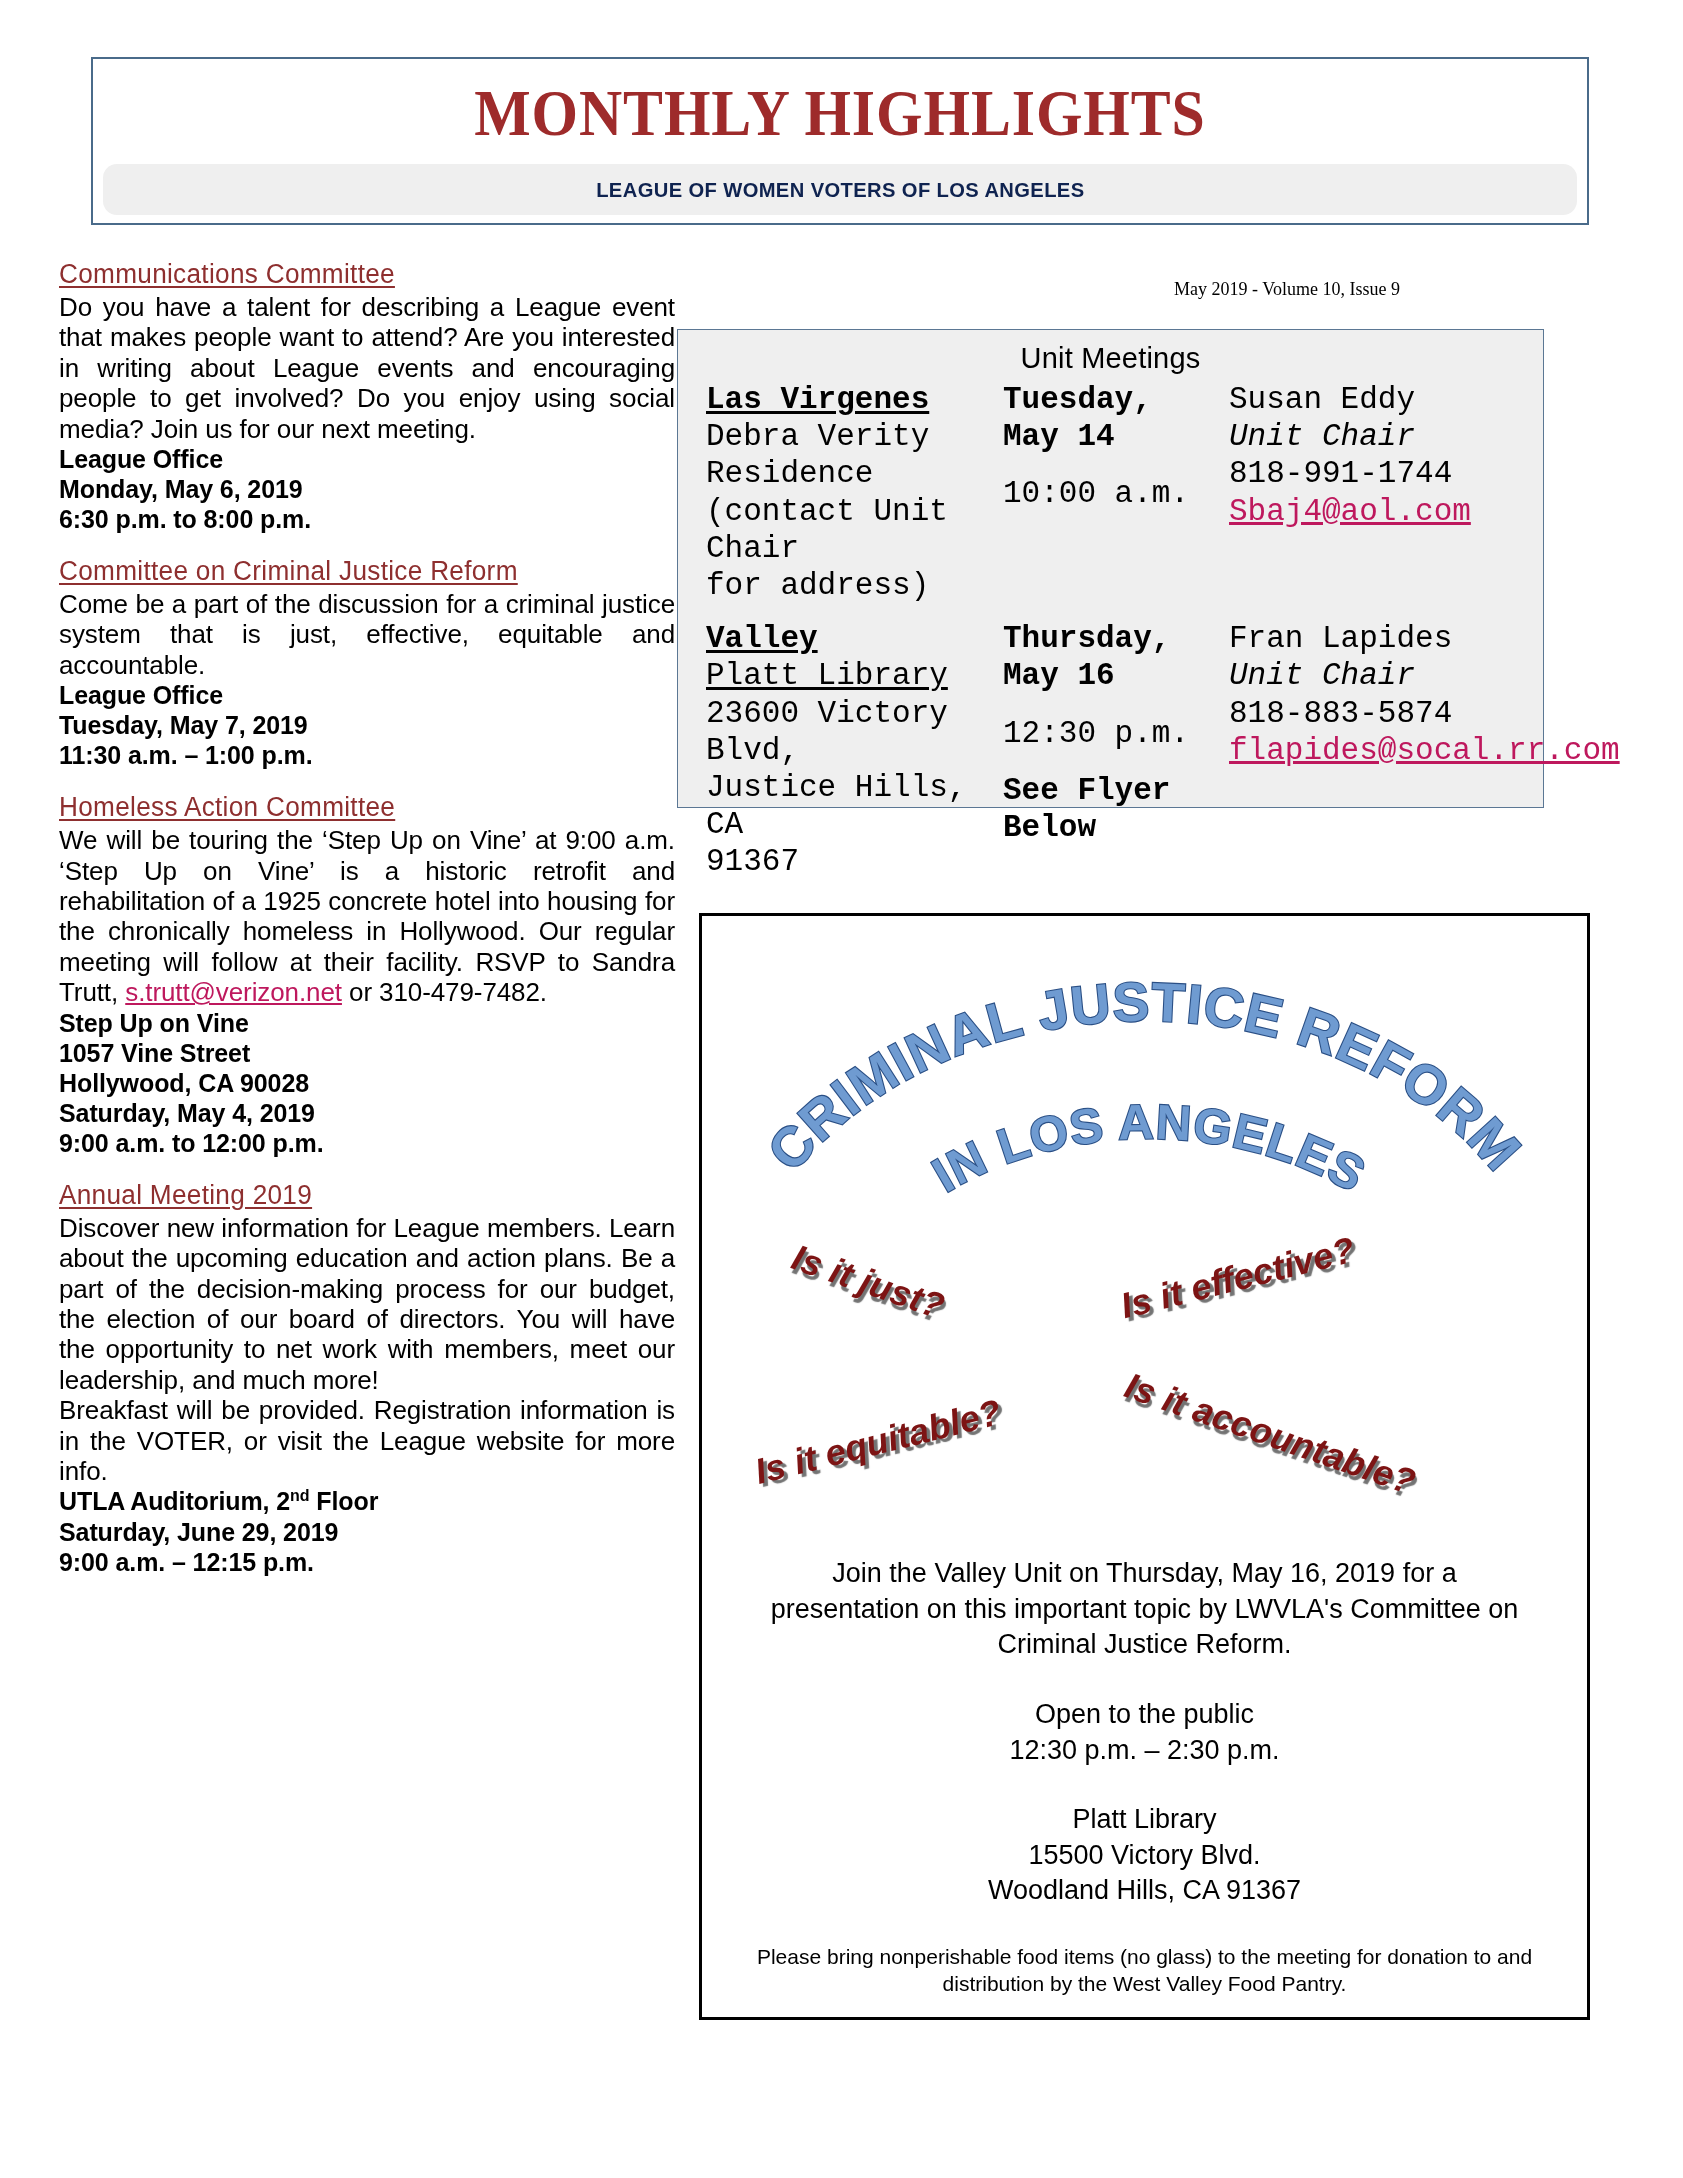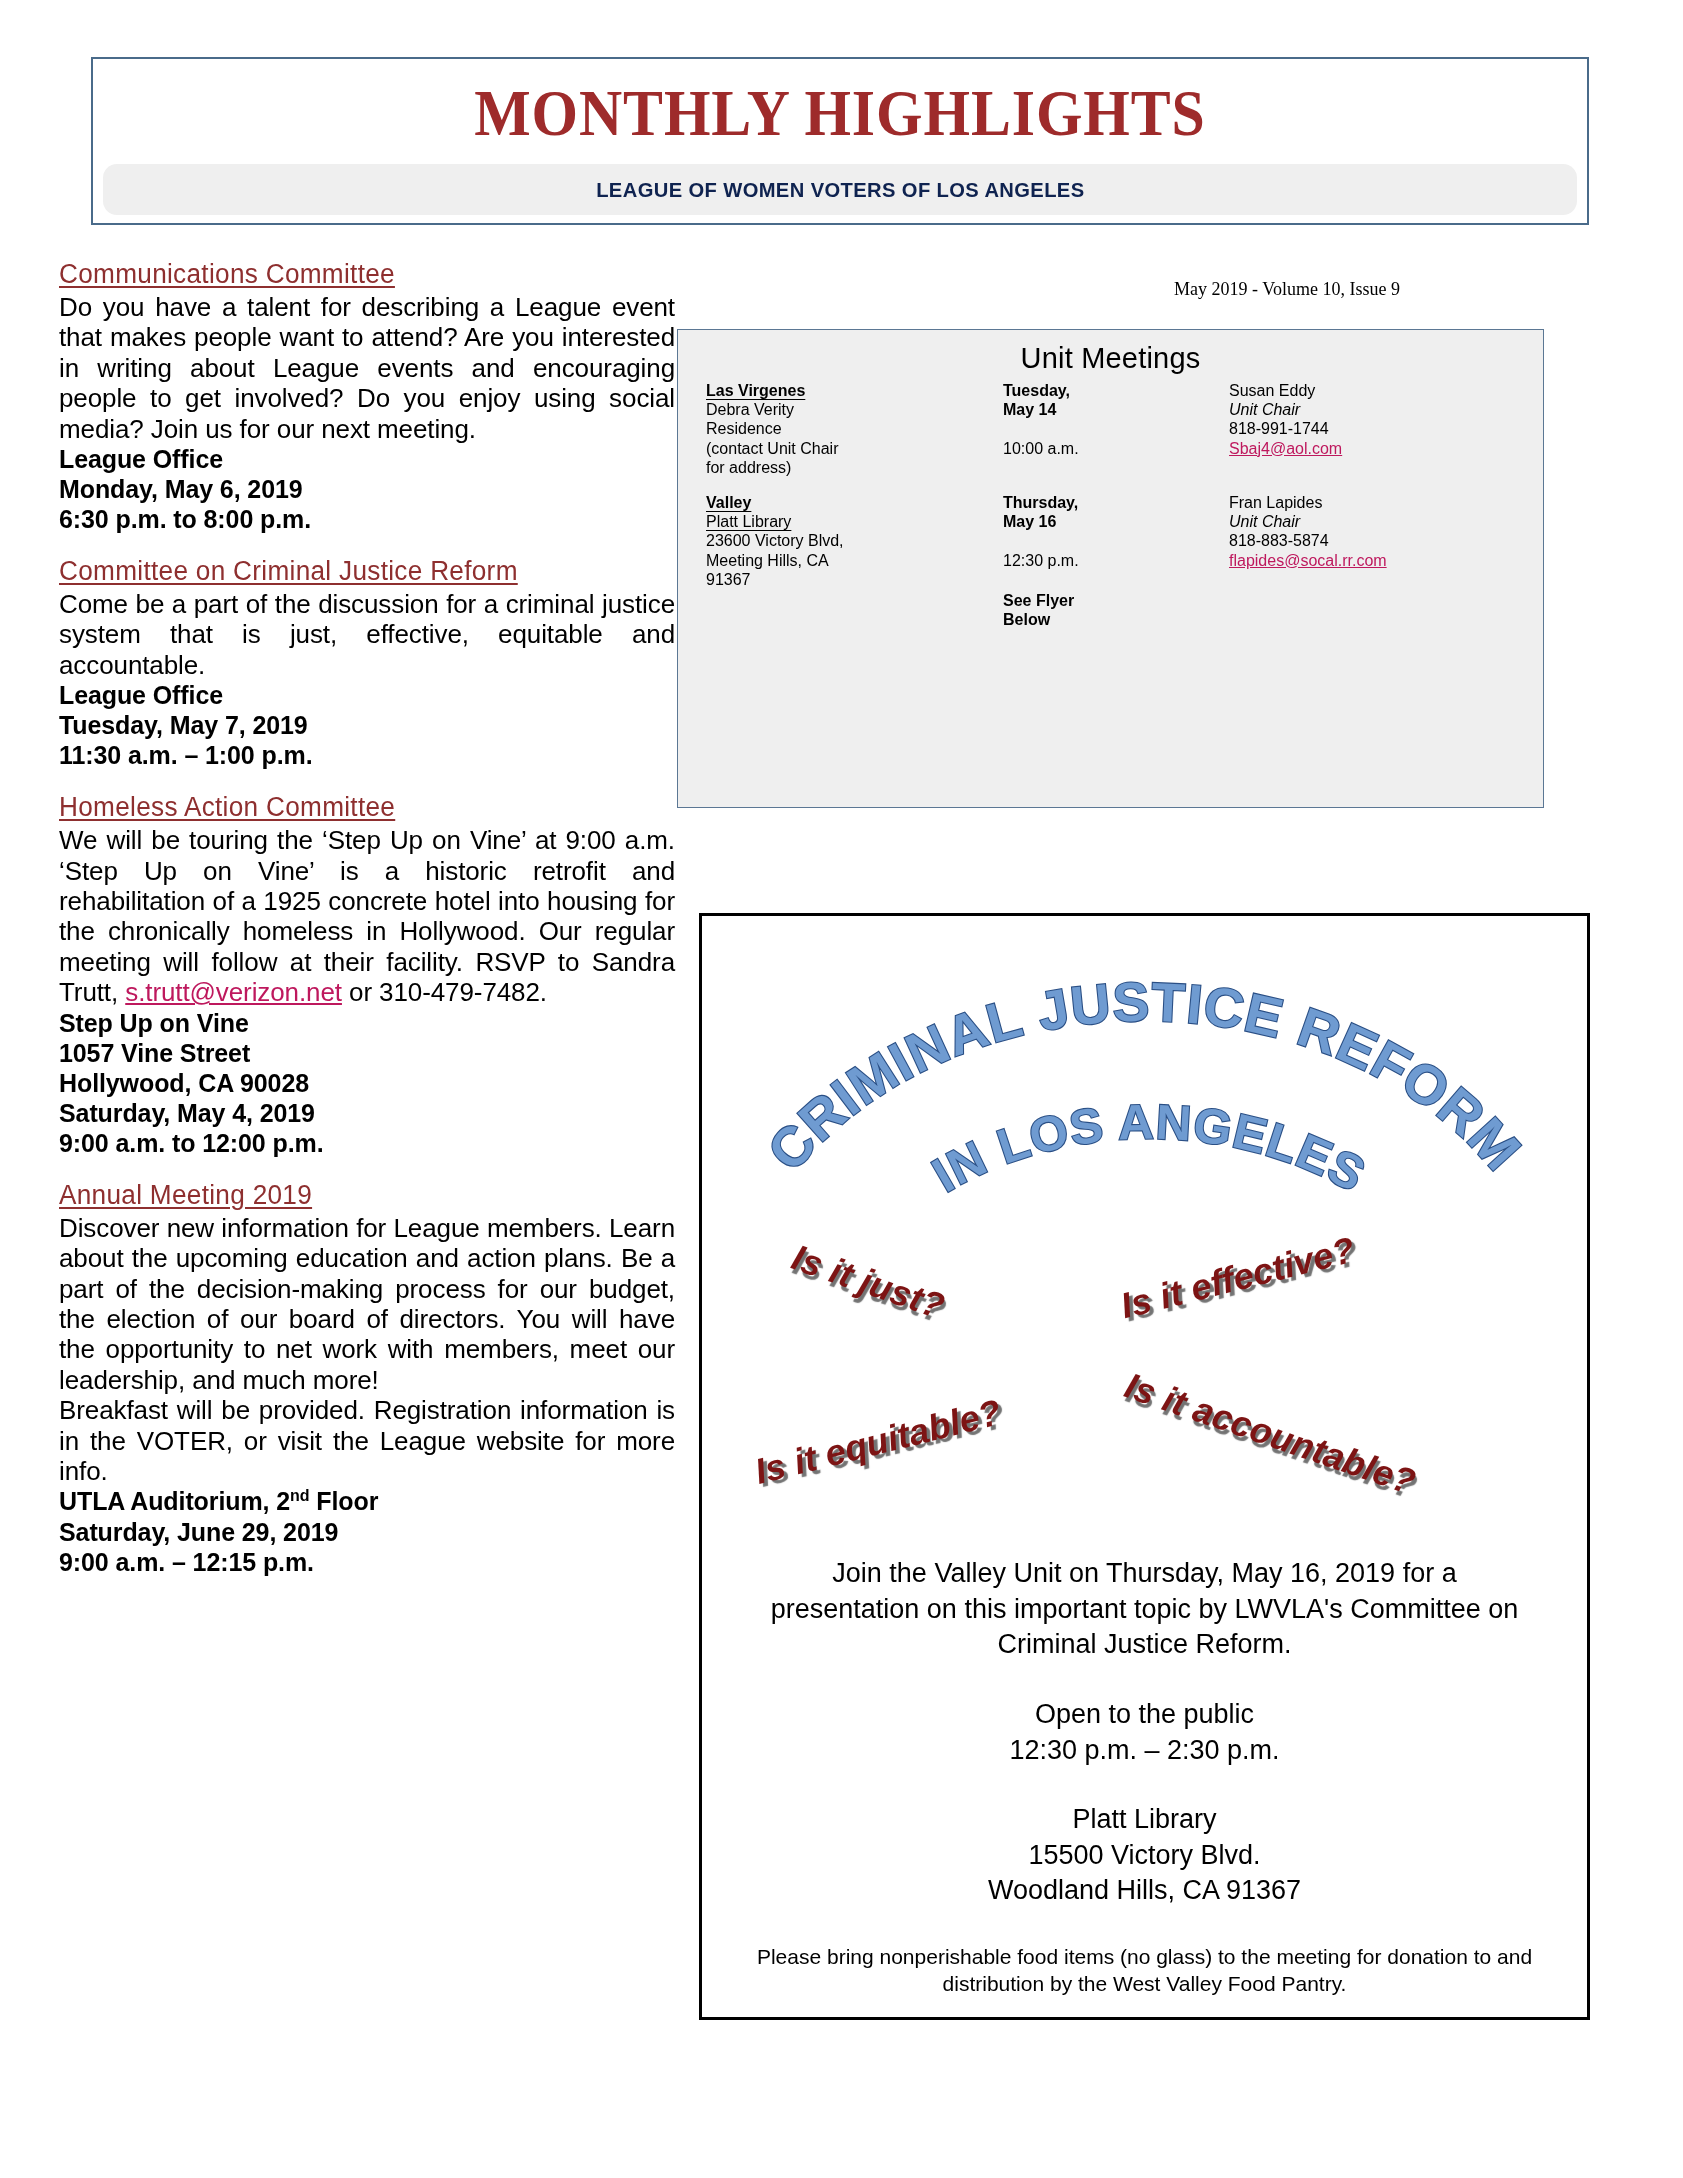--- a/index.html
+++ b/index.html
@@ -104,22 +104,23 @@
     text-align:center;
     font-size:29px;
     padding-top:12px;
     padding-bottom:6px;
     letter-spacing:0.2px;
   }
   .units-grid{
     display:grid;
     grid-template-columns:297px 226px 1fr;
     padding:0 20px 0 28px;
-    font-size:16px;
+    font-size:31px;
     line-height:1.2;
+    font-family:Liberation Mono, monospace;
   }
   .u-cell{padding-bottom:2px;}
   .u-name{font-weight:bold;text-decoration:underline;text-underline-offset:3px;}
   .u-place{text-decoration:underline;text-underline-offset:3px;}
   .u-bold{font-weight:bold;}
   .u-ital{font-style:italic;}
   .u-gap{height:20px;}
   .u-row2{margin-top:14px;}
 
   
@@ -262,21 +263,21 @@
       <div>Susan Eddy</div>
       <div class="u-ital">Unit Chair</div>
       <div>818-991-1744</div>
       <div><a class="maillink" href="#">Sbaj4@aol.com</a></div>
     </div>
 
     <div class="u-cell u-row2">
       <div class="u-name">Valley</div>
       <div class="u-place">Platt Library</div>
       <div>23600 Victory Blvd,</div>
-      <div>Meeting Hills, CA</div>
+      <div>Justice Hills, CA</div>
       <div>91367</div>
     </div>
     <div class="u-cell u-row2">
       <div class="u-bold">Thursday,</div>
       <div class="u-bold">May 16</div>
       <div class="u-gap"></div>
       <div>12:30 p.m.</div>
       <div class="u-gap"></div>
       <div class="u-bold">See Flyer</div>
       <div class="u-bold">Below</div>

